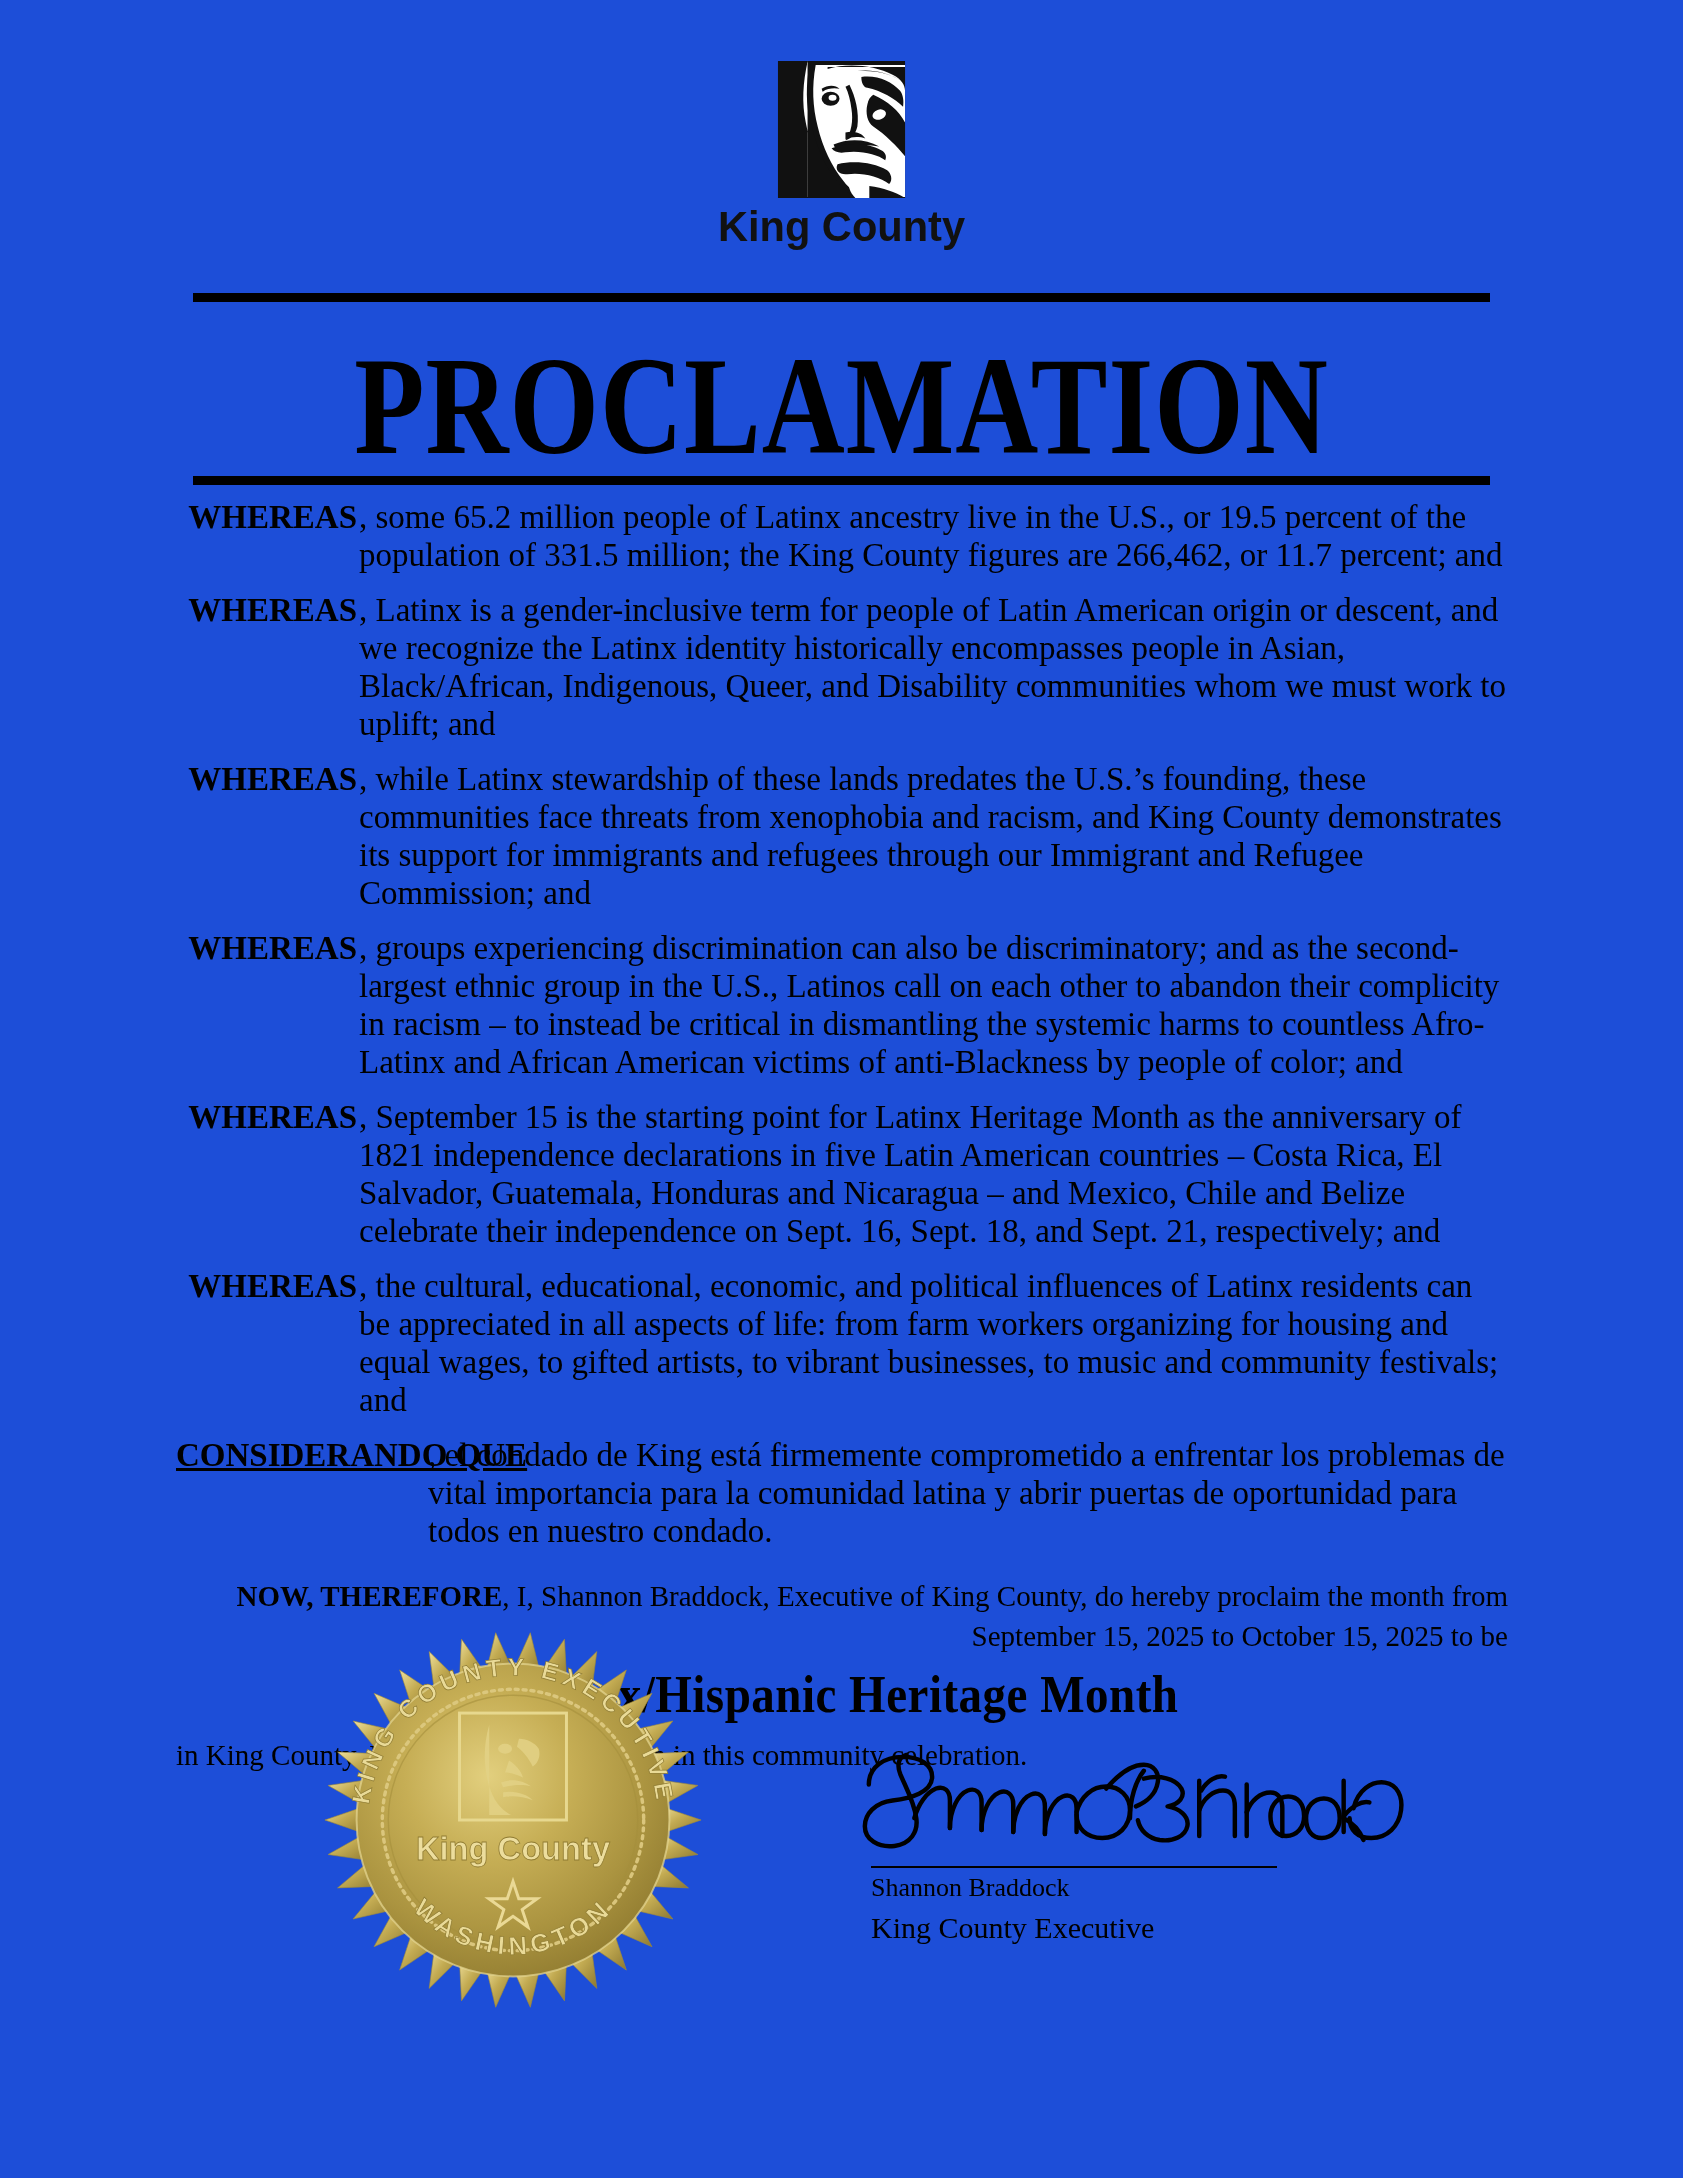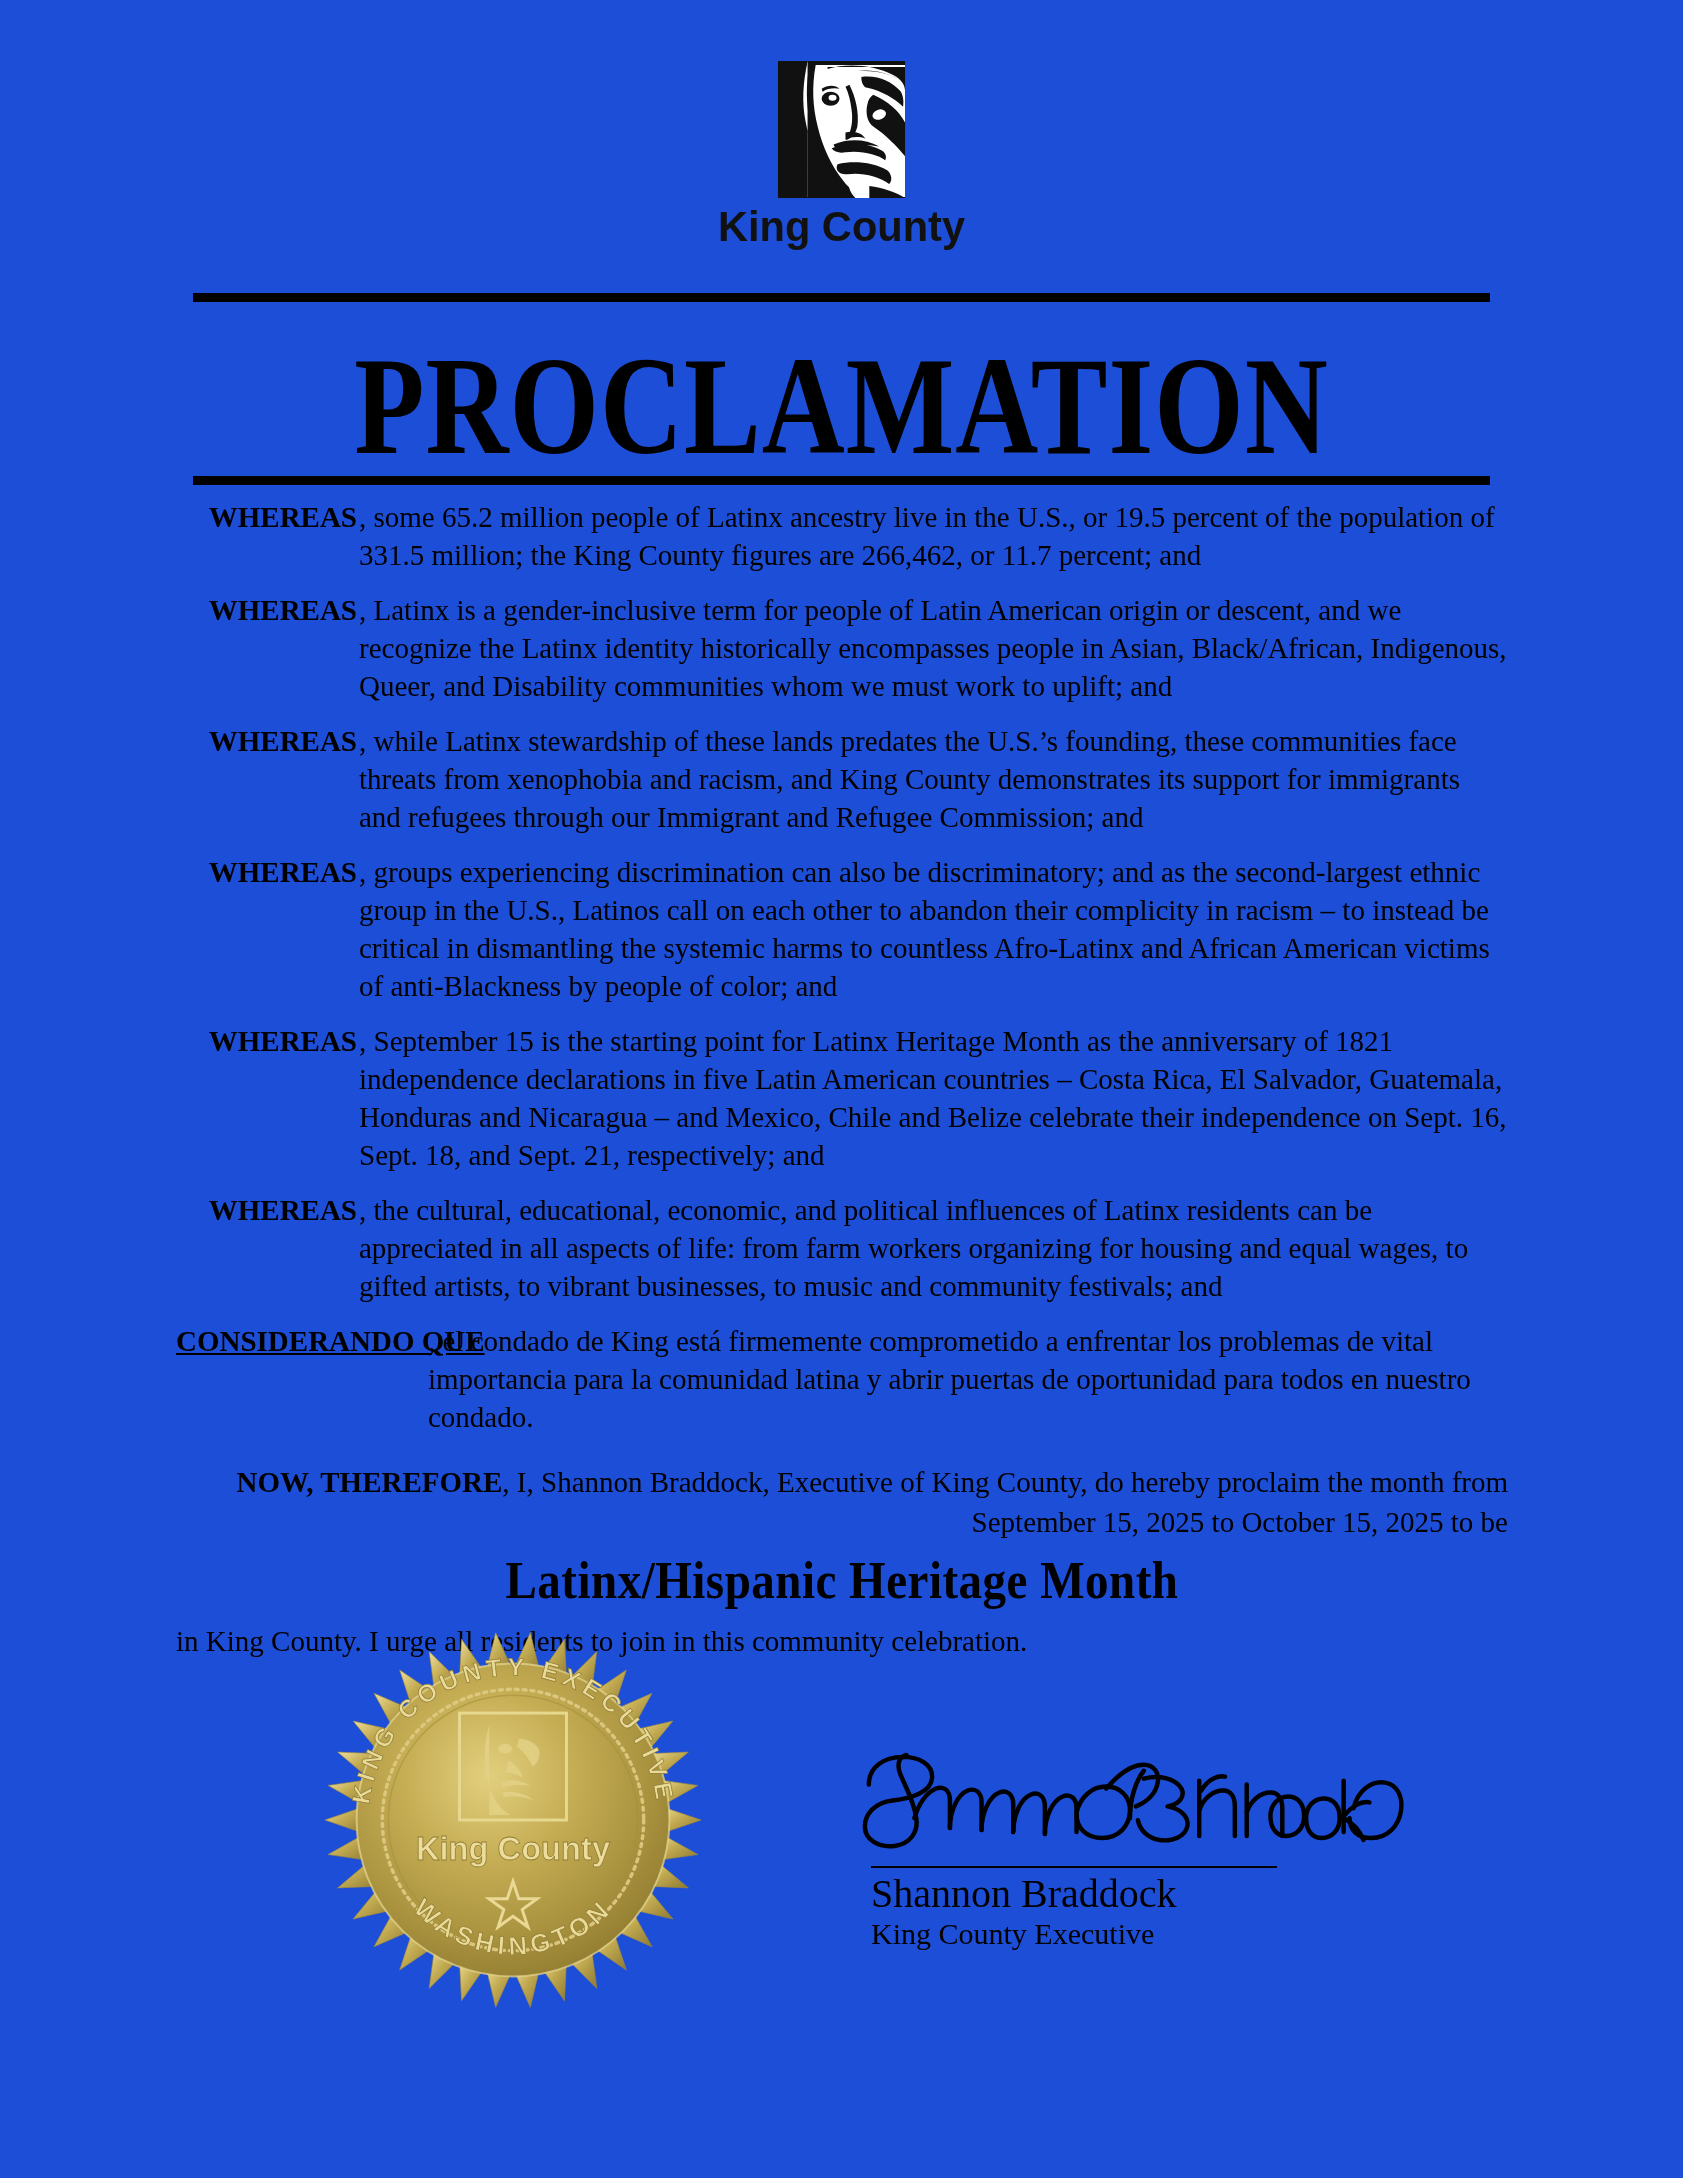--- a/index.html
+++ b/index.html
@@ -77,21 +77,21 @@
     position: absolute;
     top: 498px;
     left: 176px;
     width: 1332px;
   }
 
   .clause {
     position: relative;
     margin-bottom: 17px;
     padding-left: 183px;
-    font-size: 29px;
+    font-size: 33px;
     line-height: 38px;
     text-align: left;
   }
   .clause .lead {
     position: absolute;
     left: 0;
     top: 0;
     width: 181px;
     text-align: right;
     font-weight: bold;
@@ -152,23 +152,22 @@
     height: 139px;
     margin-left: -20px;
   }
   .sig-line {
     width: 406px;
     height: 2px;
     background: #000000;
     margin-top: 4px;
   }
   .sig-name {
-    font-size: 40px;
+    font-size: 26px;
     line-height: 40px;
-    margin-top: 6px;
     white-space: nowrap;
   }
   .sig-title {
     font-size: 30px;
     line-height: 40px;
     white-space: nowrap;
   }
 </style>
 </head>
 <body>

